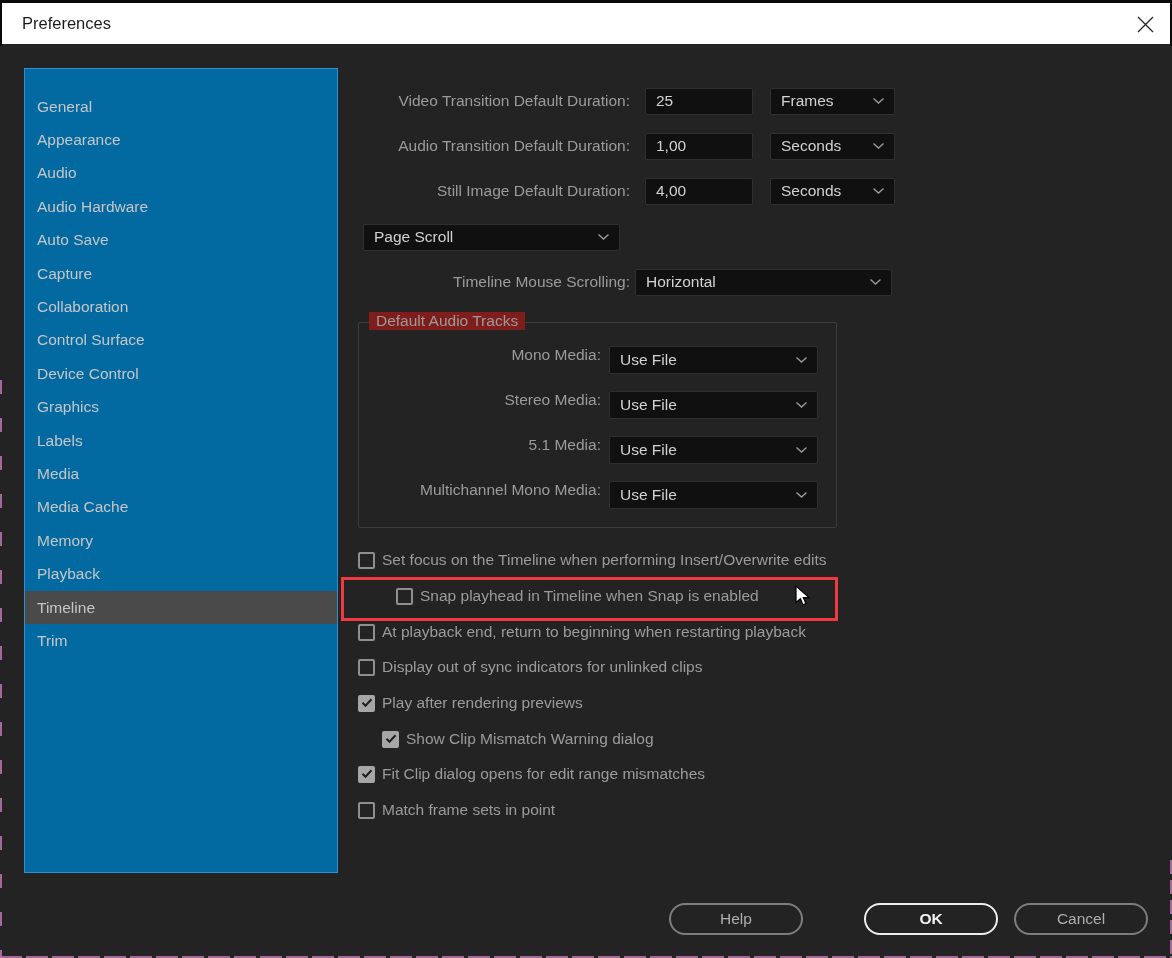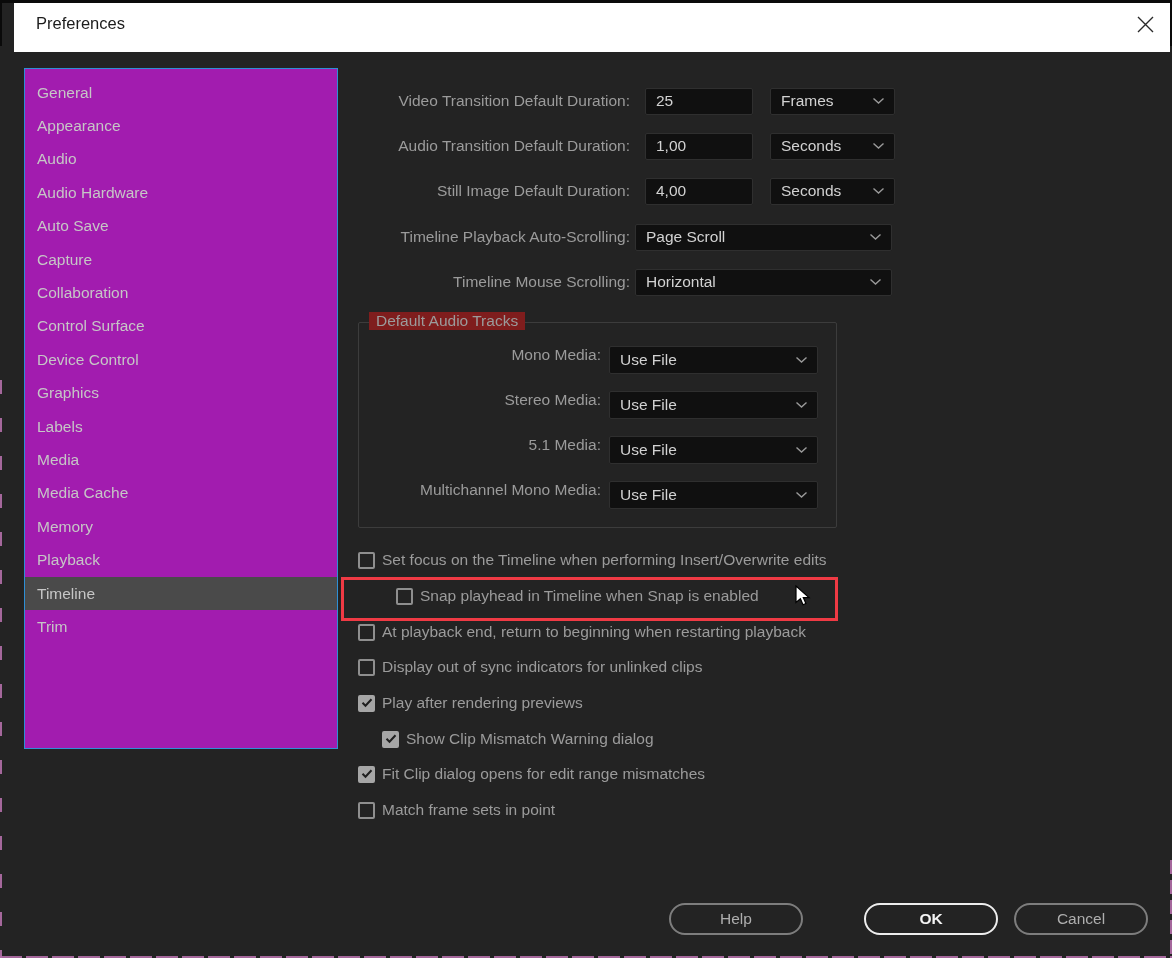--- a/index.html
+++ b/index.html
@@ -15,27 +15,27 @@
   
   .ants{position:absolute;z-index:40;opacity:.9;}
   .ants.bottom{left:0;right:0;bottom:0;height:2px;
     background:repeating-linear-gradient(to right,#b36fa9 0 22px,rgba(0,0,0,0) 22px 26px);}
   .ants.left{left:0;top:380px;bottom:0;width:2px;
     background:repeating-linear-gradient(to bottom,#b36fa9 0 14px,rgba(0,0,0,0) 14px 38px);}
   .ants.right{right:0;top:860px;bottom:0;width:2px;
     background:repeating-linear-gradient(to bottom,#b36fa9 0 14px,rgba(0,0,0,0) 14px 20px);}
 
   
-  .titlebar{position:absolute;top:3px;left:14px;right:2px;height:49px;background:#ffffff;}
+  .titlebar{position:absolute;top:3px;left:0;right:2px;height:41px;background:#ffffff;}
   .titlebar .title{position:absolute;left:22px;top:0;line-height:41px;font-size:16.5px;color:#1c1c1c;}
   .close-btn{position:absolute;right:8px;top:4px;width:34px;height:34px;display:flex;align-items:center;justify-content:center;cursor:pointer;}
 
   
-  .sidebar{position:absolute;left:24px;top:68px;width:314px;height:681px;background:#a21caf;
-    border:1px solid #2e8fd5;box-sizing:border-box;padding-top:7px;}
+  .sidebar{position:absolute;left:24px;top:68px;width:314px;height:805px;background:#0369a1;
+    border:1px solid #2e8fd5;box-sizing:border-box;padding-top:21px;}
   .side-item{height:33.4px;display:flex;align-items:center;padding-left:12px;
     font-size:15.5px;color:#c6c6c6;cursor:pointer;}
   .side-item.selected{background:#4a4a4a;}
 
   
   .form-row{position:absolute;left:358px;display:flex;align-items:center;height:28px;}
   .f-label{width:272px;text-align:right;color:#9b9b9b;font-size:15.5px;flex:none;}
   .well{background:#101010;border:1px solid #2f2f2f;border-radius:2px;box-sizing:border-box;
     height:27px;color:#d2d2d2;font-size:15.5px;}
   input.well{margin-left:15px;width:108px;padding:0 0 0 10px;outline:none;font-family:inherit;}
@@ -205,21 +205,20 @@
               <path d="M1.5 1.5 L6.5 6 L11.5 1.5" stroke="#9a9a9a" stroke-width="1.4" fill="none"></path>
             </svg>
           </span>
         </div>
       </div>
     </div>
 
   <div>
 
       <div class="form-row scr-row" style="top: 223px;">
-        <span class="f-label">Timeline Playback Auto-Scrolling:</span>
         <div class="well dropdown dd-wide">
           <span>Page Scroll</span>
           <span class="chev">
             <svg width="13" height="8" viewBox="0 0 13 8">
               <path d="M1.5 1.5 L6.5 6 L11.5 1.5" stroke="#9a9a9a" stroke-width="1.4" fill="none"></path>
             </svg>
           </span>
         </div>
       </div>
 

